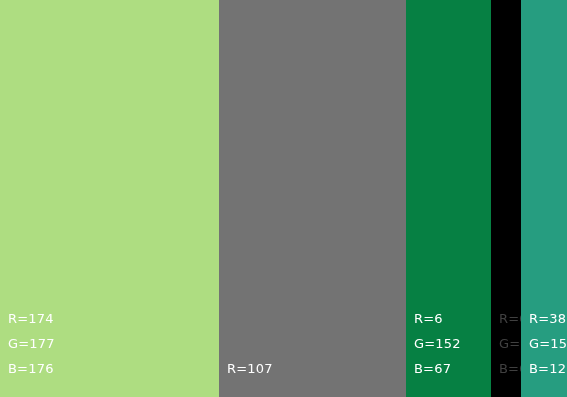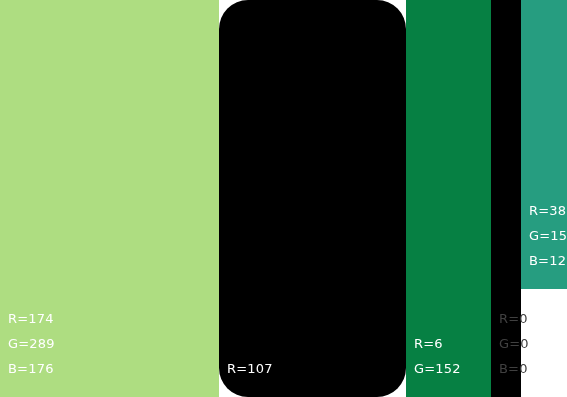--- a/index.html
+++ b/index.html
@@ -34,42 +34,43 @@
     white-space: nowrap;
   }
 </style>
 </head>
 <body>
 
 <div id="palette" style="width: 567px; height: 397px;">
     <div class="swatch" style="left: 0px; width: 219px; height: 397px; background: rgb(174, 221, 129);">
       <div class="swatch-labels" style="color: rgb(255, 255, 255);">
         <span class="channel">R=174</span>
-        <span class="channel">G=289</span>
+        <span class="channel">G=177</span>
         <span class="channel">B=176</span>
       </div>
     </div>
-    <div class="swatch" style="left: 219px; width: 187px; height: 397px; background: #000000; border-radius: 29px;">
+    <div class="swatch" style="left: 219px; width: 187px; height: 397px; background: #737373;">
       <div class="swatch-labels" style="color: rgb(255, 255, 255);">
         <span class="channel">R=107</span>
       </div>
     </div>
     <div class="swatch" style="left: 406px; width: 85px; height: 397px; background: rgb(6, 128, 67);">
       <div class="swatch-labels" style="color: rgb(255, 255, 255);">
         <span class="channel">R=6</span>
         <span class="channel">G=152</span>
+        <span class="channel">B=67</span>
       </div>
     </div>
     <div class="swatch" style="left: 491px; width: 30px; height: 397px; background: rgb(0, 0, 0);">
       <div class="swatch-labels" style="color: rgb(64, 64, 64);">
         <span class="channel">R=0</span>
         <span class="channel">G=0</span>
         <span class="channel">B=0</span>
       </div>
     </div>
-    <div class="swatch" style="left: 521px; width: 46px; height: 289px; background: rgb(38, 157, 128);">
+    <div class="swatch" style="left: 521px; width: 46px; height: 397px; background: rgb(38, 157, 128);">
       <div class="swatch-labels" style="color: rgb(255, 255, 255);">
         <span class="channel">R=38</span>
         <span class="channel">G=157</span>
         <span class="channel">B=128</span>
       </div>
     </div>
   </div>
 
 </body></html>

